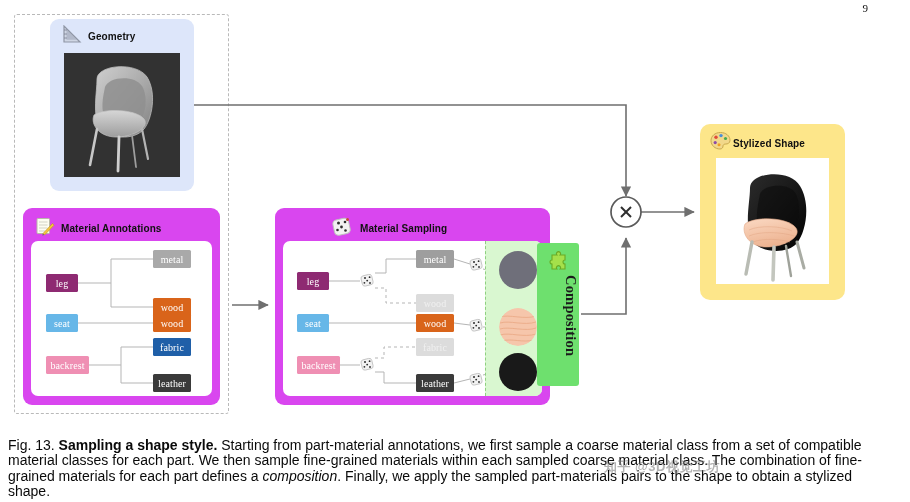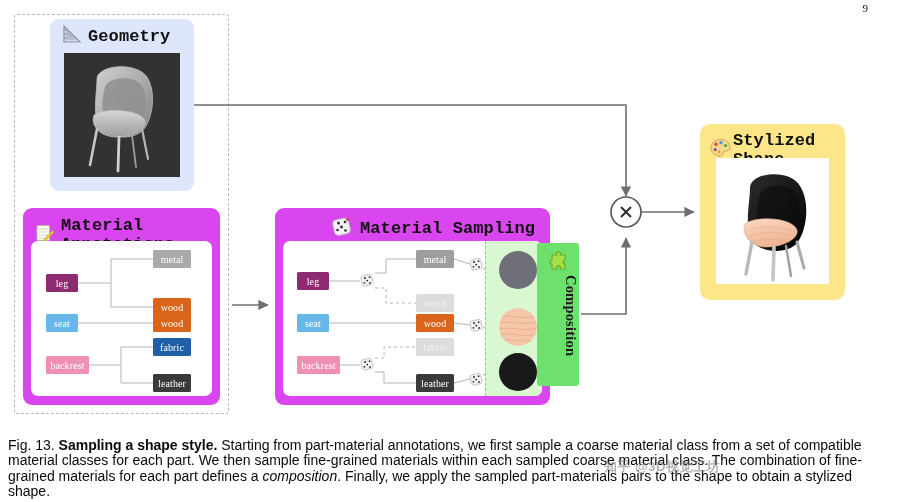--- a/index.html
+++ b/index.html
@@ -48,22 +48,22 @@
   }
   #geometry-header {
     position: absolute;
     left: 12px;
     top: 6px;
     display: flex;
     align-items: center;
     gap: 6px;
   }
   .card-title {
-    font-family: Liberation Mono, monospace;
-    font-size: 17px;
+    font-family: Liberation Sans, sans-serif;
+    font-size: 10px;
     font-weight: 700;
     color: #111;
     letter-spacing: 0.1px;
   }
   #geometry-thumb {
     position: absolute;
     left: 14px;
     top: 34px;
     width: 116px;
     height: 124px;

